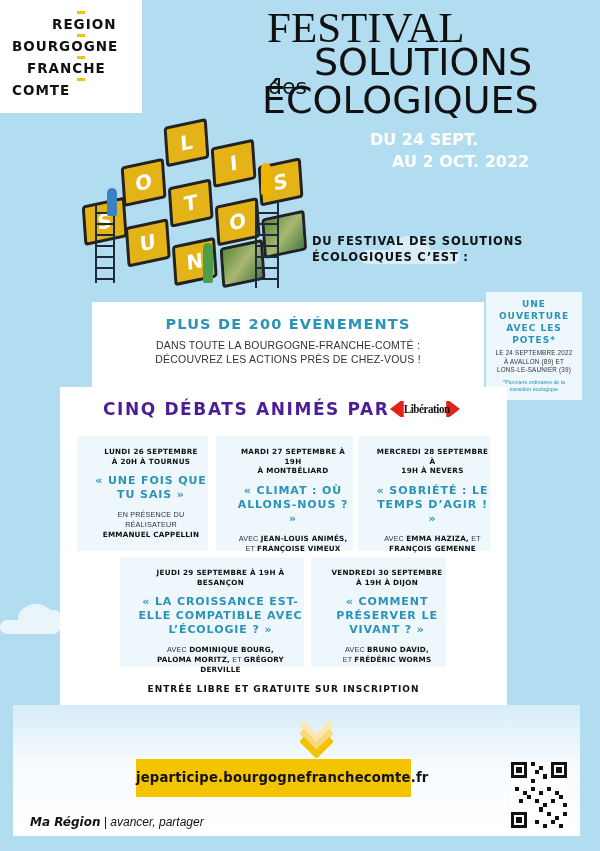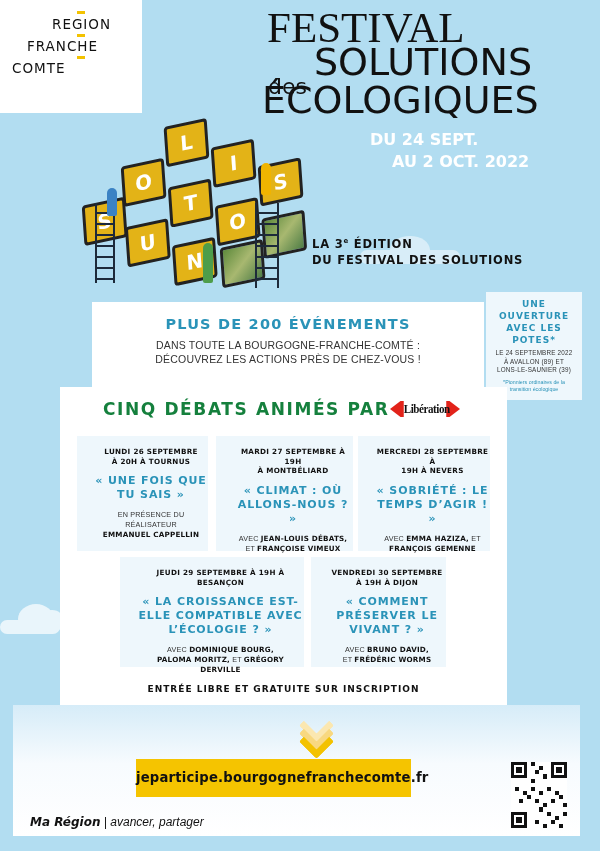--- a/index.html
+++ b/index.html
@@ -20,21 +20,21 @@
   .cloud.c1::after { left: 40px; top: -10px; width: 24px; height: 22px; }
   .cloud.c2 { left: 360px; top: 250px; width: 100px; height: 14px; opacity: .7; }
   .cloud.c2::before { left: 30px; top: -14px; width: 40px; height: 28px; }
 
   
   .logo {
     left: 0; top: 0; width: 142px; height: 113px; background: #fff;
     padding: 13px 8px 0 12px;
   }
   .logo .line {
-    font-family: "DejaVu Sans", sans-serif; font-weight: normal;
+    font-family: "DejaVu Sans", sans-serif; font-weight: bold;
     font-size: 13.5px; letter-spacing: 1px; line-height: 22px;
     color: #111; white-space: nowrap; position: relative;
   }
   .logo .l1 { padding-left: 40px; }
   .logo .l2 { padding-left: 0; }
   .logo .l3 { padding-left: 15px; }
   .logo .l4 { padding-left: 0; }
   .logo .bar {
     position: absolute; left: 65px; width: 8px; height: 3px; background: #f3c200;
   }
@@ -118,21 +118,21 @@
     font-size: 9px; line-height: 12px; letter-spacing: 1px;
   }
   .open-date { margin-top: 3px; font-size: 6.3px; line-height: 8.5px; color: #333; letter-spacing: 0.2px; }
   .open-note { margin-top: 4px; font-size: 5.3px; line-height: 7px; color: #2a93b8; }
 
   
   .debates {
     left: 60px; top: 387px; width: 447px; height: 318px; background: #fff;
   }
   .debates-title {
-    position: absolute; left: 43px; top: 12px; color: #15803d;
+    position: absolute; left: 43px; top: 12px; color: #4c1d95;
     font-family: "DejaVu Sans", sans-serif; font-weight: bold; font-size: 17px; letter-spacing: 1.6px;
   }
   .libe {
     position: absolute; left: 330px; top: 12px; width: 70px; height: 20px;
   }
   .libe .diamond {
     position: absolute; left: 0; top: 2px; width: 70px; height: 16px;
     background: #e2231a;
     clip-path: polygon(0 50%, 15% 0, 85% 0, 100% 50%, 85% 100%, 15% 100%);
   }
@@ -190,20 +190,21 @@
   .qr .finder::after { content: ""; position: absolute; left: 2px; top: 2px; width: 6px; height: 6px; background: #111; }
 </style>
 </head>
 <body>
 
 <div class="cloud c1"></div>
 <div class="cloud c2"></div>
 
 <div class="abs logo">
   <div class="line l1"><span class="bar" style="top:-2px;"></span><span>REGION</span></div>
+  <div class="line l2"><span class="bar" style="top:-1px;"></span><span>BOURGOGNE</span></div>
   <div class="line l3"><span class="bar" style="top:-1px;"></span><span>FRANCHE</span></div>
   <div class="line l4"><span class="bar" style="top:-1px;"></span><span>COMTE</span></div>
 </div>
 
 <div class="abs title-festival">FESTIVAL</div>
 <div class="abs title-des">des</div>
 <div class="abs title-solutions">SOLUTIONS</div>
 <div class="abs title-ecolo">ÉCOLOGIQUES</div>
 <div class="abs dates d1">DU 24 SEPT.</div>
 <div class="abs dates d2">AU 2 OCT. 2022</div>
@@ -223,22 +224,22 @@
     <div class="photo" style="left:140px;top:110px;"></div>
   </div>
   <div class="ladder" style="left:0px;top:95px;height:80px;"></div>
   <div class="ladder" style="left:160px;top:95px;height:85px;width:24px;"></div>
   <div class="person" style="left:12px;top:80px;height:28px;background:#3b82c4;"></div>
   <div class="person" style="left:166px;top:55px;height:32px;background:#f0b400;"></div>
   <div class="person" style="left:108px;top:135px;height:40px;background:#4e9d4a;"></div>
 </div>
 
 <div class="abs intro">
-  <div><span>LA 3</span><sup>e</sup><span> ÉDITION</span></div>
   <div>DU FESTIVAL DES SOLUTIONS</div>
+  <div>ÉCOLOGIQUES C’EST :</div>
 </div>
 
 <div class="abs events-box">
   <div class="events-title">PLUS DE 200 ÉVÉNEMENTS</div>
   <div class="events-sub">
     <div>DANS TOUTE LA BOURGOGNE-FRANCHE-COMTÉ :</div>
     <div>DÉCOUVREZ LES ACTIONS PRÈS DE CHEZ-VOUS !</div>
   </div>
 </div>
 
@@ -286,21 +287,21 @@
   <div class="card" style="left:156px;top:49px;width:137px;height:115px;">
     <div class="when">
       <div>MARDI 27 SEPTEMBRE À 19H</div>
       <div>À MONTBÉLIARD</div>
     </div>
     <div class="quote">
       <div>« CLIMAT : OÙ</div>
       <div>ALLONS-NOUS ? »</div>
     </div>
     <div class="who">
-      <div><span>AVEC </span><b>JEAN-LOUIS DÉBATS,</b></div>
+      <div><span>AVEC </span><b>JEAN-LOUIS ANIMÉS,</b></div>
       <div><span>ET </span><b>FRANÇOISE VIMEUX</b></div>
     </div>
   </div>
 
   <div class="card" style="left:298px;top:49px;width:132px;height:115px;">
     <div class="when">
       <div>MERCREDI 28 SEPTEMBRE À</div>
       <div>19H À NEVERS</div>
     </div>
     <div class="quote">

